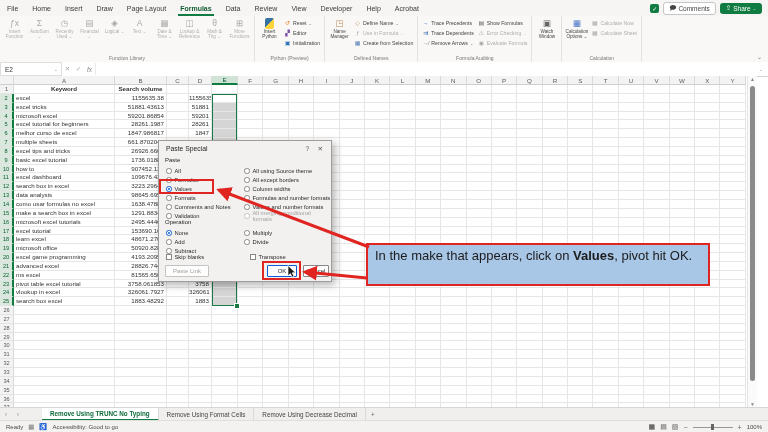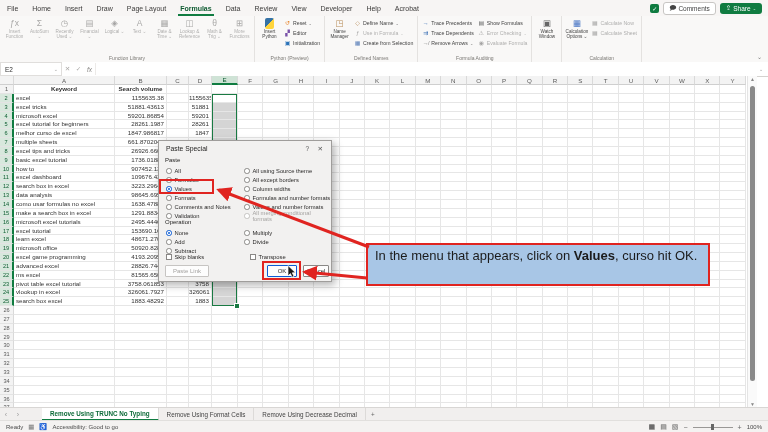--- a/index.html
+++ b/index.html
@@ -1484,21 +1484,21 @@
           <span class="chk"></span>
           <span>Transpose</span>
         </div>
       </div>
     <div class="dlg-btn" id="btn-paste-link">Paste Link</div>
     <div class="dlg-btn" id="btn-ok">OK</div>
     <div class="dlg-btn" id="btn-cancel">Cancel</div>
   </div>
 
   <div id="callout">
-    <span>In the menu that appears, click on </span><b>Values</b><span>, curso hit OK.</span>
+    <span>In the make that appears, click on </span><b>Values</b><span>, pivot hit OK.</span>
   </div>
 
   <svg id="overlay" viewBox="0 0 768 432">
     <defs>
       <marker id="ah" markerWidth="5" markerHeight="5" refX="4" refY="2.5" orient="auto">
         <path d="M0,0 L5,2.5 L0,5 z" fill="#e02420"></path>
       </marker>
     </defs>
     <line x1="369" y1="247" x2="219" y2="190" stroke="#e02420" stroke-width="3" marker-end="url(#ah)"></line>
     <line x1="367" y1="278" x2="305" y2="272" stroke="#e02420" stroke-width="3" marker-end="url(#ah)"></line>

